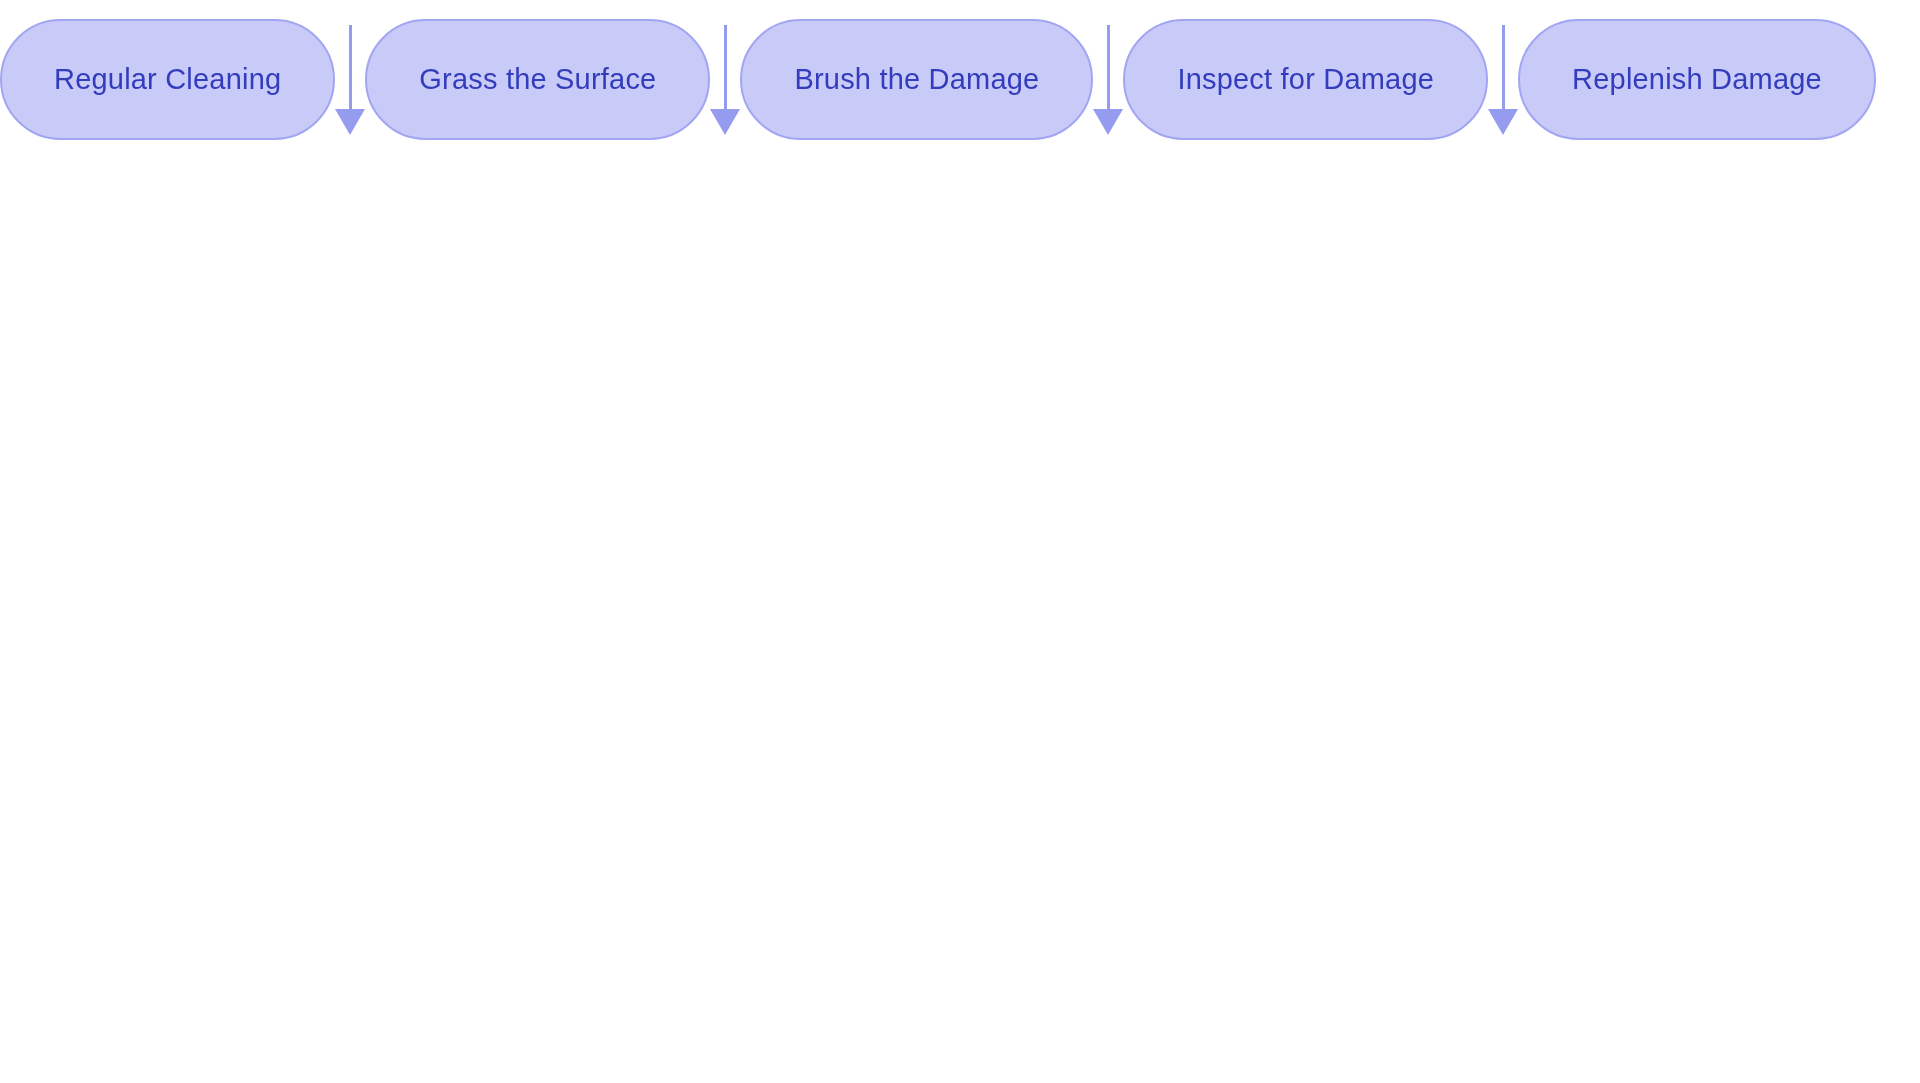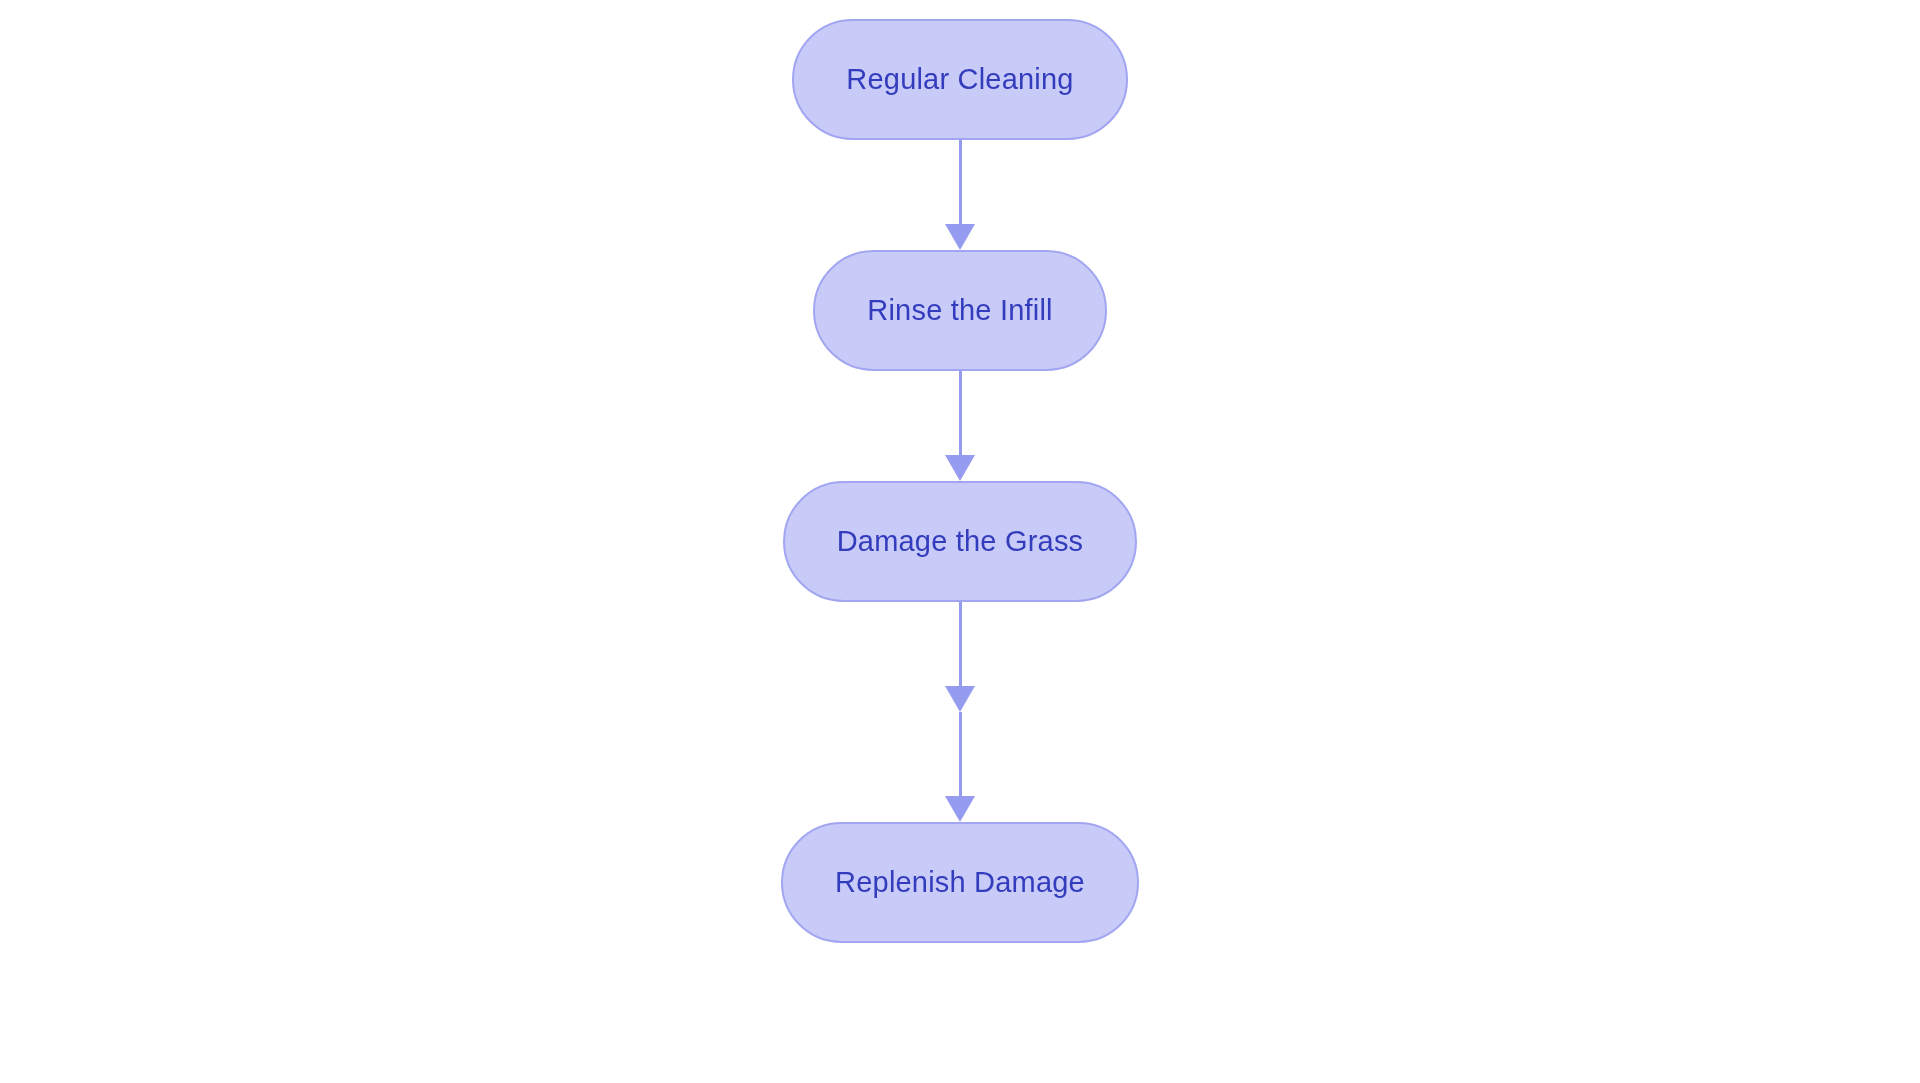--- a/index.html
+++ b/index.html
@@ -21,21 +21,21 @@
     height: 1083px;
     background: var(--bg);
     overflow: hidden;
   }
   .flow {
     position: absolute;
     left: 0;
     top: 19px;
     width: 100%;
     display: flex;
-    flex-direction: column;
+    flex-direction: row;
     align-items: center;
   }
   .node {
     height: 121px;
     min-width: 280px;
     padding: 0 52px;
     display: flex;
     align-items: center;
     justify-content: center;
     background: var(--node-fill);
@@ -75,37 +75,40 @@
     <div class="node">
       <span>Regular Cleaning</span>
     </div>
 
     <div class="connector">
       <div class="line"></div>
       <div class="head"></div>
     </div>
 
     <div class="node">
-      <span>Rinse the Infill</span>
+      <span>Grass the Surface</span>
     </div>
 
     <div class="connector">
       <div class="line"></div>
       <div class="head"></div>
     </div>
 
     <div class="node">
-      <span>Damage the Grass</span>
+      <span>Brush the Damage</span>
     </div>
 
     <div class="connector">
       <div class="line"></div>
       <div class="head"></div>
     </div>
 
+    <div class="node">
+      <span>Inspect for Damage</span>
+    </div>
 
     <div class="connector">
       <div class="line"></div>
       <div class="head"></div>
     </div>
 
     <div class="node">
       <span>Replenish Damage</span>
     </div>
 

